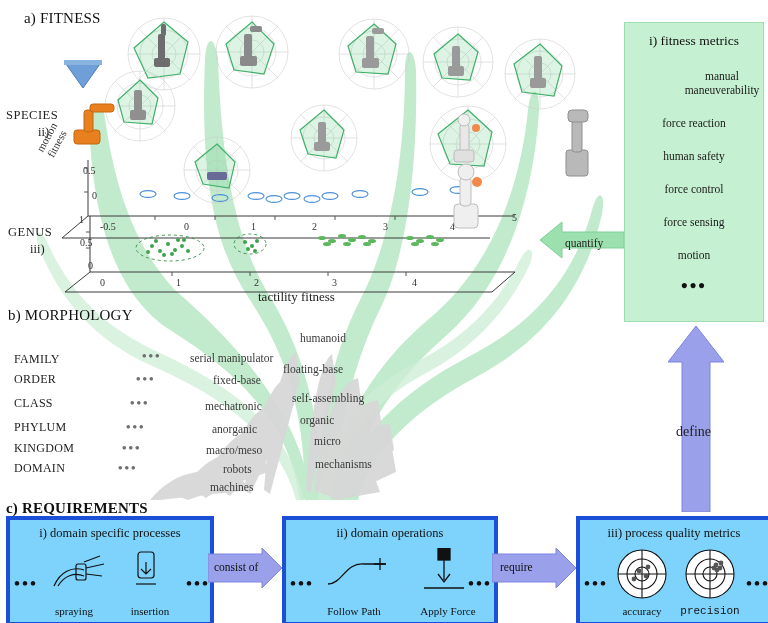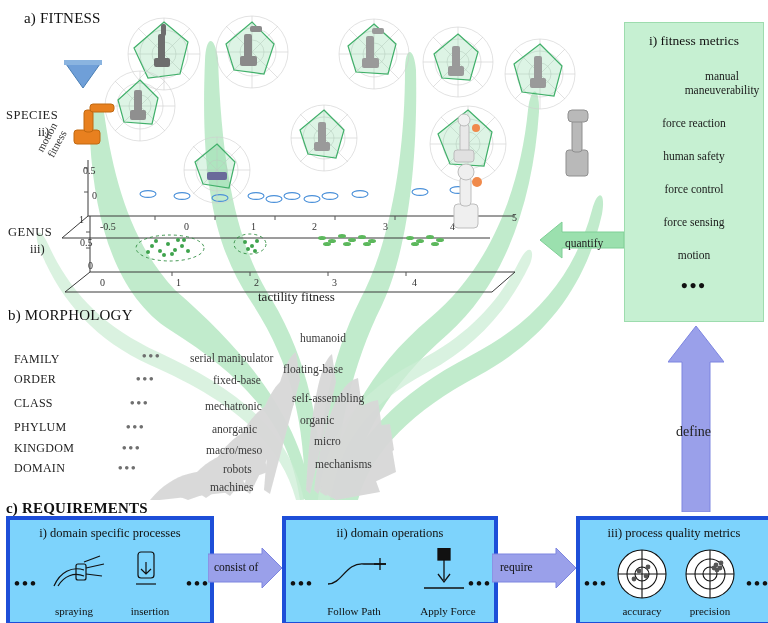--- a/index.html
+++ b/index.html
@@ -503,15 +503,15 @@
     </g>
     <g fill="#555">
       <circle cx="34" cy="19" r="2.4"></circle>
         <circle cx="38" cy="22" r="2.4"></circle>
       <circle cx="35" cy="24" r="2.4"></circle>
         <circle cx="39" cy="17" r="2.4"></circle>
       <circle cx="32" cy="22" r="2.4"></circle>
     </g>
   </svg>
   <div class="reqcap" style="left:20px;top:85px;width:84px;">accuracy</div>
-  <div class="reqcap" style="left:88px;top:85px;width:84px;">precision</div>
+  <div class="reqcap" style="left:88px;top:85px;width:84px;font-family:Liberation Mono, monospace;">precision</div>
   <div class="reqdots" style="left:166px;top:54px;">•••</div>
 </div>
 
 </body></html>

